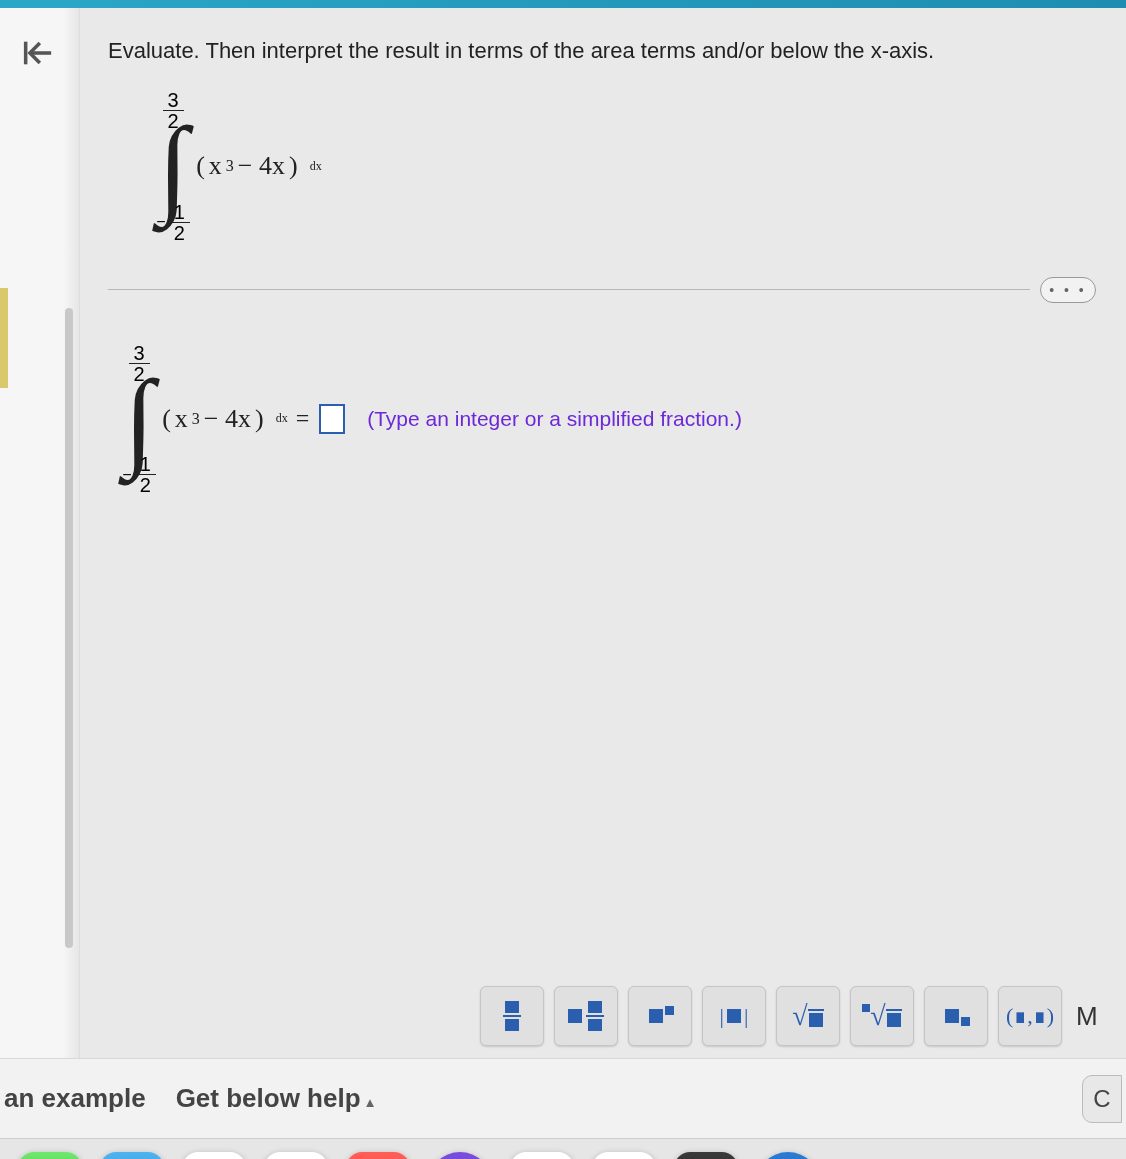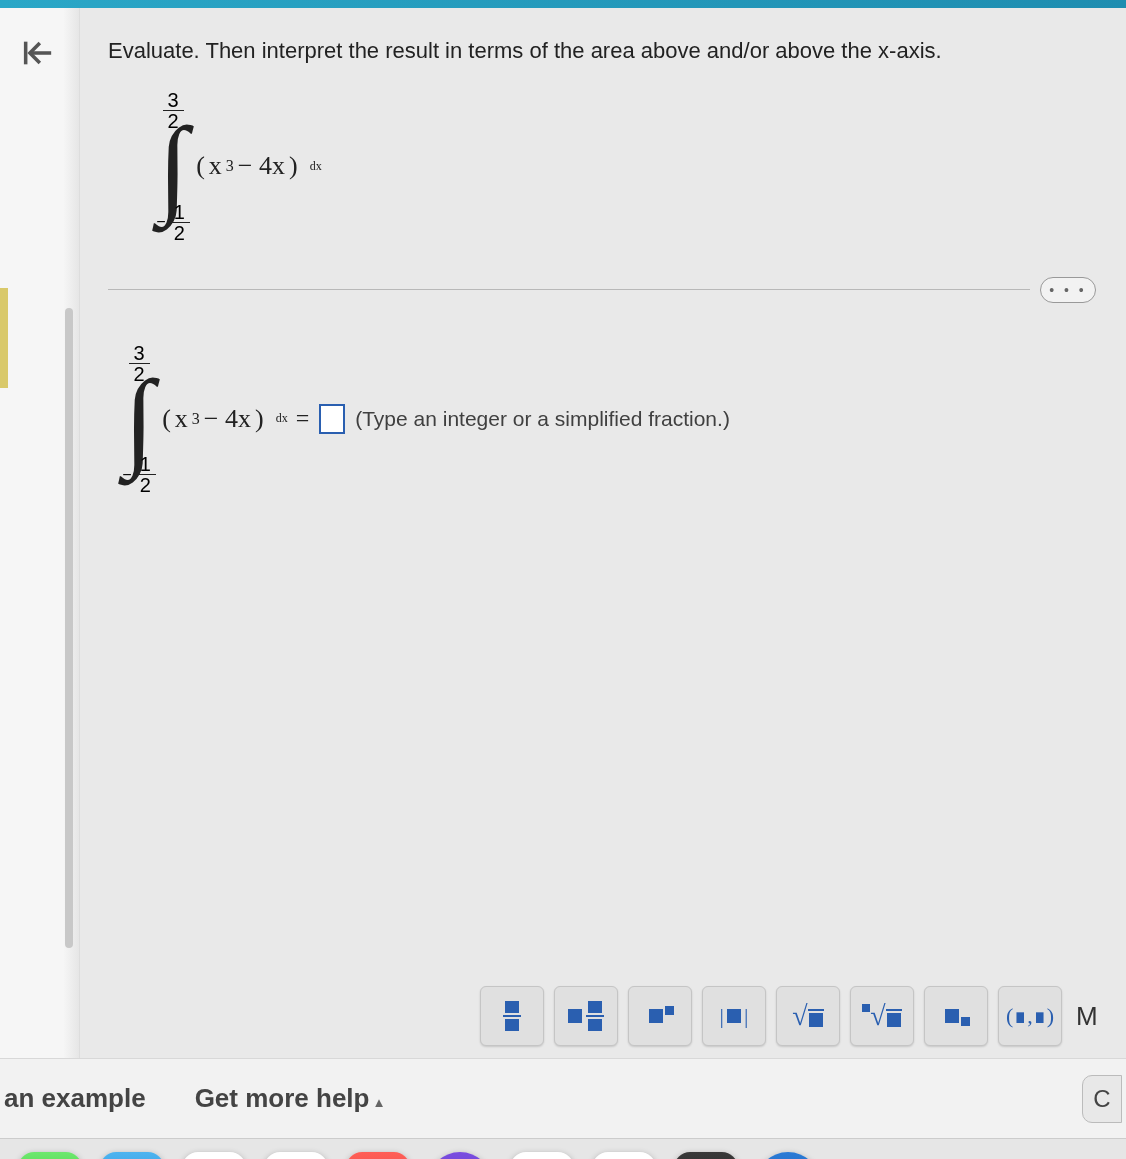--- a/index.html
+++ b/index.html
@@ -20,33 +20,33 @@
   .integrand .dx { font-size:12px; margin-left:8px; }
   .int-wrap { display:flex; flex-direction:row; align-items:center; }
   .int-stack { display:flex; flex-direction:column; align-items:center; }
   .int-stack .upper { margin-bottom: -6px; }
   .int-stack .lower { margin-top: -6px; }
   .divider-row { display:flex; align-items:center; margin: 30px 0 40px 0; }
   .divider-line { flex:1; height:1px; background:#b8b8b8; }
   .ellipsis-pill { width:56px; height:26px; border:1.5px solid #999; border-radius:14px; display:flex; align-items:center; justify-content:center; margin: 0 10px; font-size:14px; color:#666; letter-spacing:3px; cursor:pointer; background:#f2f2f2; }
   .answer-row { display:flex; align-items:center; margin-left: 10px; }
   .answer-input { width:26px; height:30px; border:2.5px solid #2a5fb0; background:#fff; margin: 0 6px; }
-  .instr { font-size: 21px; color:#404040; margin-left:4px; }
+  .instr { font-size: 21px; color:#6d28d9; margin-left:16px; }
   .eq { font-size:24px; font-family:'Times New Roman', serif; margin:0 4px; }
   .palette { position:absolute; bottom:12px; right:8px; left:400px; display:flex; gap:10px; align-items:center; }
   .pal-btn { width:64px; height:60px; background:#e0e0e0; border:1px solid #c5c5c5; border-radius:6px; display:flex; align-items:center; justify-content:center; font-size:22px; color:#2a5fb0; cursor:pointer; box-shadow: 0 1px 2px rgba(0,0,0,0.15); font-family:'Times New Roman', serif; }
   .pal-btn .stack { display:flex; flex-direction:column; align-items:center; line-height:0.85; font-size:16px; }
   .pal-btn .stack .top { width:14px; height:12px; background:#2a5fb0; }
   .pal-btn .stack .bar { width:18px; height:2px; background:#2a5fb0; margin:2px 0;}
   .pal-btn .stack .bot { width:14px; height:12px; background:#2a5fb0; }
   .pal-btn .mixed { display:flex; align-items:center; gap:4px; }
   .pal-btn .mixed .whole { width:14px; height:14px; background:#2a5fb0; }
   .pal-btn .sq { width:14px; height:14px; background:#2a5fb0; }
   .pal-btn .sup { font-size:12px; position:relative; top:-8px; left:2px;}
-  .help-row { height:80px; background:#f2f2f2; display:flex; align-items:center; padding-left:0; gap:49px; border-top:1px solid #d8d8d8; position:relative; }
+  .help-row { height:80px; background:#f2f2f2; display:flex; align-items:center; padding-left:0; gap:30px; border-top:1px solid #d8d8d8; position:relative; }
   .help-row .link { font-size:26px; font-weight:bold; color:#444; cursor:pointer; }
   .help-row .link.ex { margin-left:4px; }
   .help-row .caret-up { font-size:14px; margin-left:6px; color:#666; }
   .help-row .cbtn { position:absolute; right:4px; width:40px; height:48px; border:1px solid #bbb; border-radius:10px 0 0 10px; background:#e8e8e8; display:flex; align-items:center; justify-content:center; font-size:24px; color:#444; }
   .dock { height:90px; background: rgba(240,240,240,0.6); display:flex; align-items:center; justify-content:flex-start; gap:18px; padding: 6px 18px; border-top:1px solid #ccc; }
   .dock-icon { width:64px; height:64px; border-radius:16px; display:flex; align-items:center; justify-content:center; font-size:32px; color:#fff; box-shadow:0 2px 6px rgba(0,0,0,0.3); }
   .frac-inline { display:inline-flex; flex-direction:column; align-items:center; vertical-align:middle; font-size:20px; line-height:1; }
   .frac-inline .n { border-bottom:1.5px solid #222; padding:0 5px; }
   .frac-inline .d { padding:0 5px; }
 </style>
@@ -64,21 +64,21 @@
         <polyline points="14,5 7,12 14,19"></polyline>
         <line x1="7" y1="12" x2="22" y2="12"></line>
       </svg>
     </div>
     <div class="yellow-strip"></div>
     <div class="scrollbar"></div>
   </div>
 
   <div class="content">
 
-    <div class="question">Evaluate. Then interpret the result in terms of the area above and/or above the x-axis.</div>
+    <div class="question">Evaluate. Then interpret the result in terms of the area terms and/or below the x-axis.</div>
 
     <div class="integral-block">
       <div class="int-wrap">
         <div class="int-stack">
           <div class="upper frac-inline">
             <span class="n">3</span>
             <span class="d">2</span>
           </div>
           <div class="int-symbol">∫</div>
           <div class="lower" style="display:flex;align-items:center;gap:3px;">
@@ -188,21 +188,21 @@
       </div>
       <div style="font-size:26px;color:#333;margin-left:4px;">M</div>
     </div>
 
   </div>
 </div>
 
 <div class="help-row">
   <span class="link ex">an example</span>
   <span class="link">
-    <span>Get more help</span><span class="caret-up">▴</span>
+    <span>Get below help</span><span class="caret-up">▴</span>
   </span>
   <div class="cbtn">C</div>
 </div>
 
 <div class="dock">
   <div class="dock-icon" style="background:linear-gradient(#6ee86e,#1fb81f);">
     
   </div>
   <div class="dock-icon" style="background:linear-gradient(#4db4f0,#1e7ec9);">
     

